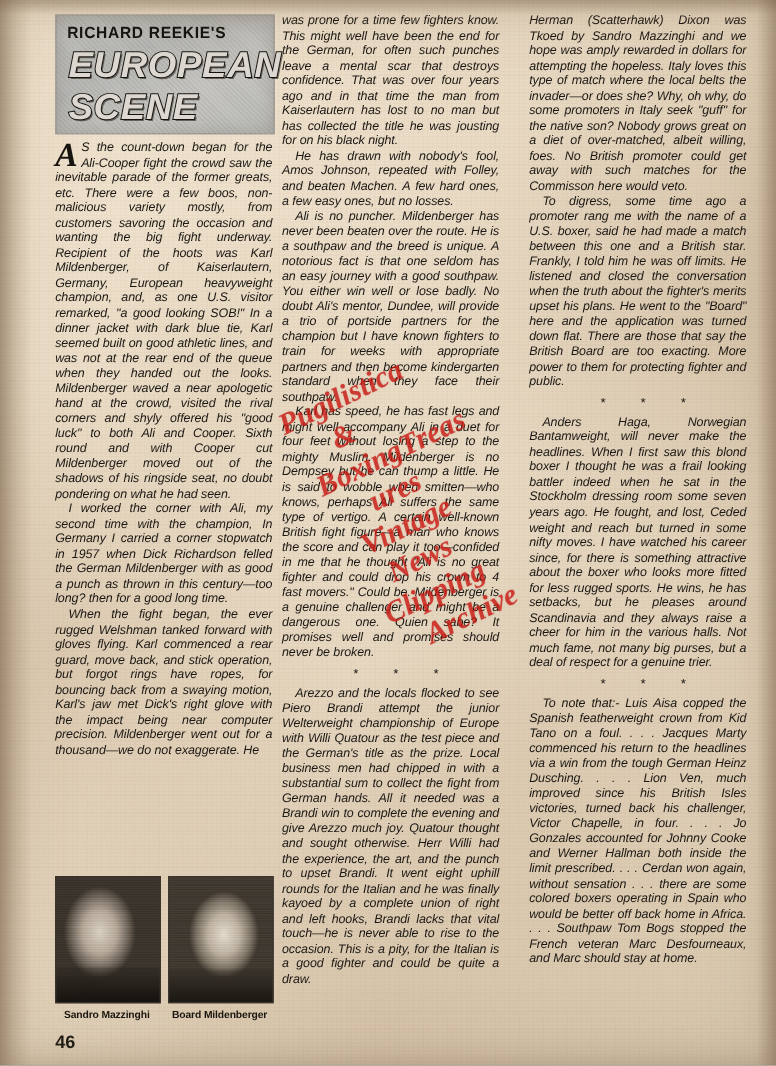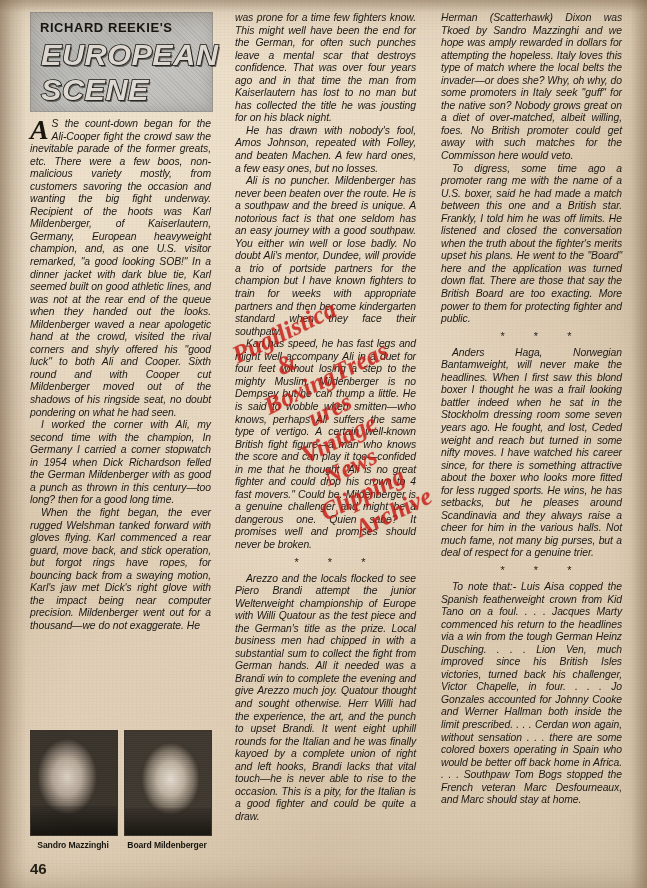--- a/index.html
+++ b/index.html
@@ -78,21 +78,21 @@
     left: 30px;
     top: 12px;
     width: 592px;
     height: 866px;
   }
   .col {
     position: absolute;
     top: 0;
     width: 181px;
   }
-  .col-1 { left: 0; }
+  .col-1 { left: 16px; }
   .col-2 { left: 205px; }
   .col-3 { left: 411px; }
 
   
   .masthead {
     position: relative;
     width: 181px;
     height: 98px;
     margin-bottom: 6px;
     background:
@@ -291,21 +291,21 @@
       <div class="masthead">
         <div class="byline">RICHARD REEKIE'S</div>
         <div class="bigtitle line1">EUROPEAN</div>
         <div class="bigtitle line2">SCENE</div>
       </div>
 
       <div class="body">
         <p class="noindent dropcap-para">
           <span class="dropcap">A</span><span>S the count-down began for the Ali-Cooper fight the crowd saw the inevitable parade of the former greats, etc. There were a few boos, non-malicious variety mostly, from customers savoring the occasion and wanting the big fight underway. Recipient of the hoots was Karl Mildenberger, of Kaiserlautern, Germany, European heavyweight champion, and, as one U.S. visitor remarked, "a good looking SOB!" In a dinner jacket with dark blue tie, Karl seemed built on good athletic lines, and was not at the rear end of the queue when they handed out the looks. Mildenberger waved a near apologetic hand at the crowd, visited the rival corners and shyly offered his "good luck" to both Ali and Cooper. Sixth round and with Cooper cut Mildenberger moved out of the shadows of his ringside seat, no doubt pondering on what he had seen.</span>
         </p>
-        <p>I worked the corner with Ali, my second time with the champion, In Germany I carried a corner stopwatch in 1954 when Dick Richardson felled the German Mildenberger with as good a punch as thrown in this century—too long? then for a good long time.</p>
+        <p>I worked the corner with Ali, my second time with the champion, In Germany I carried a corner stopwatch in 1957 when Dick Richardson felled the German Mildenberger with as good a punch as thrown in this century—too long? then for a good long time.</p>
         <p>When the fight began, the ever rugged Welshman tanked forward with gloves flying. Karl commenced a rear guard, move back, and stick operation, but forgot rings have ropes, for bouncing back from a swaying motion, Karl's jaw met Dick's right glove with the impact being near computer precision. Mildenberger went out for a thousand—we do not exaggerate. He</p>
       </div>
 
       <div class="photo-row">
         <div class="photo-cell">
           <div class="photo ph-a">
             <div class="photo-grain"></div>
           </div>
           <div class="caption">Sandro Mazzinghi</div>
         </div>

